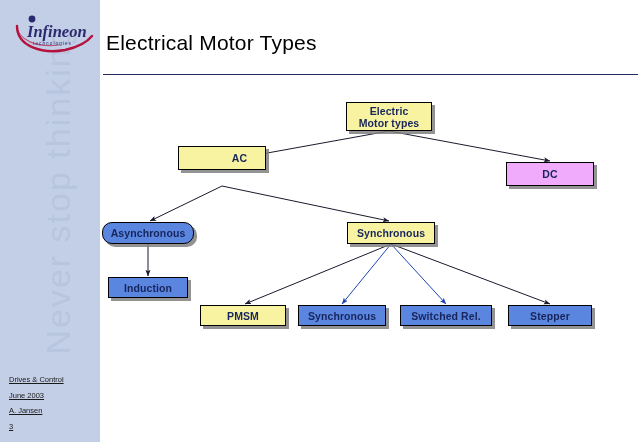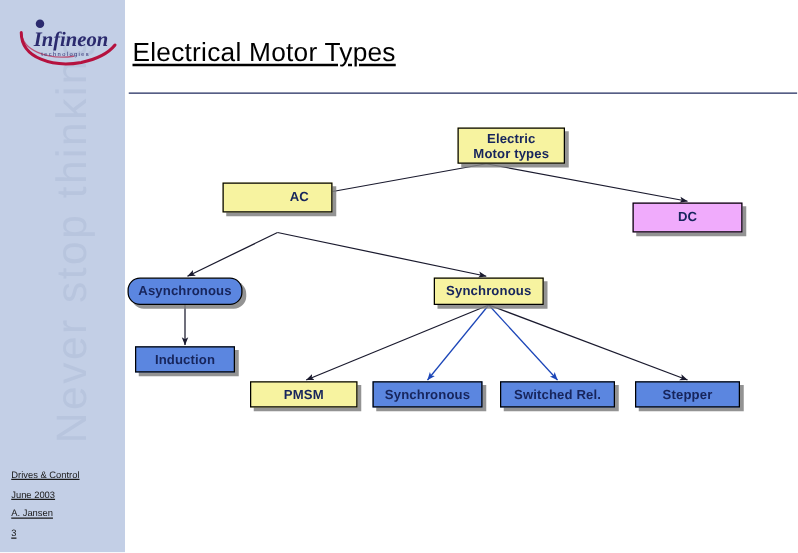--- a/index.html
+++ b/index.html
@@ -57,21 +57,20 @@
 
   
   #page-title {
     position: absolute;
     left: 106px;
     top: 31px;
     font-size: 21px;
     color: #000000;
     letter-spacing: 0.2px;
     white-space: nowrap;
-    text-decoration: underline;
   }
   #title-rule {
     position: absolute;
     left: 103px;
     top: 74px;
     width: 535px;
     height: 0;
     border-top: 1.4px solid #1f2a5e;
   }
 
@@ -166,21 +165,21 @@
         <line x1="391" y1="244" x2="245" y2="304" marker-end="url(#arrowDark)"></line>
 
         <line x1="391" y1="244" x2="342" y2="304" stroke="#1c46b8" marker-end="url(#arrowBlue)"></line>
 
         <line x1="391" y1="244" x2="446" y2="304" stroke="#1c46b8" marker-end="url(#arrowBlue)"></line>
 
         <line x1="391" y1="244" x2="550" y2="304" marker-end="url(#arrowDark)"></line>
       </g>
     </svg>
 
-    <div class="node yellow" style="left: 346px; top: 102px; width: 86px; height: 29px; display: block; padding-top: 2px; margin-left: 20px;">
+    <div class="node yellow" style="left: 346px; top: 102px; width: 86px; height: 29px; display: block; padding-top: 2px;">
         <div>Electric</div>
         <div>Motor types</div>
       </div>
     <div class="node yellow" style="left: 178px; top: 146px; width: 88px; height: 24px; padding-left: 35px;">AC</div>
     <div class="node cyan" style="left: 506px; top: 162px; width: 88px; height: 24px;">DC</div>
     <div class="node blue" style="left: 102px; top: 222px; width: 92px; height: 22px; border-radius: 10px;">Asynchronous</div>
     <div class="node yellow" style="left: 347px; top: 222px; width: 88px; height: 22px;">Synchronous</div>
     <div class="node blue" style="left: 108px; top: 277px; width: 80px; height: 21px;">Induction</div>
     <div class="node yellow" style="left: 200px; top: 305px; width: 86px; height: 21px;">PMSM</div>
     <div class="node blue" style="left: 298px; top: 305px; width: 88px; height: 21px;">Synchronous</div>

